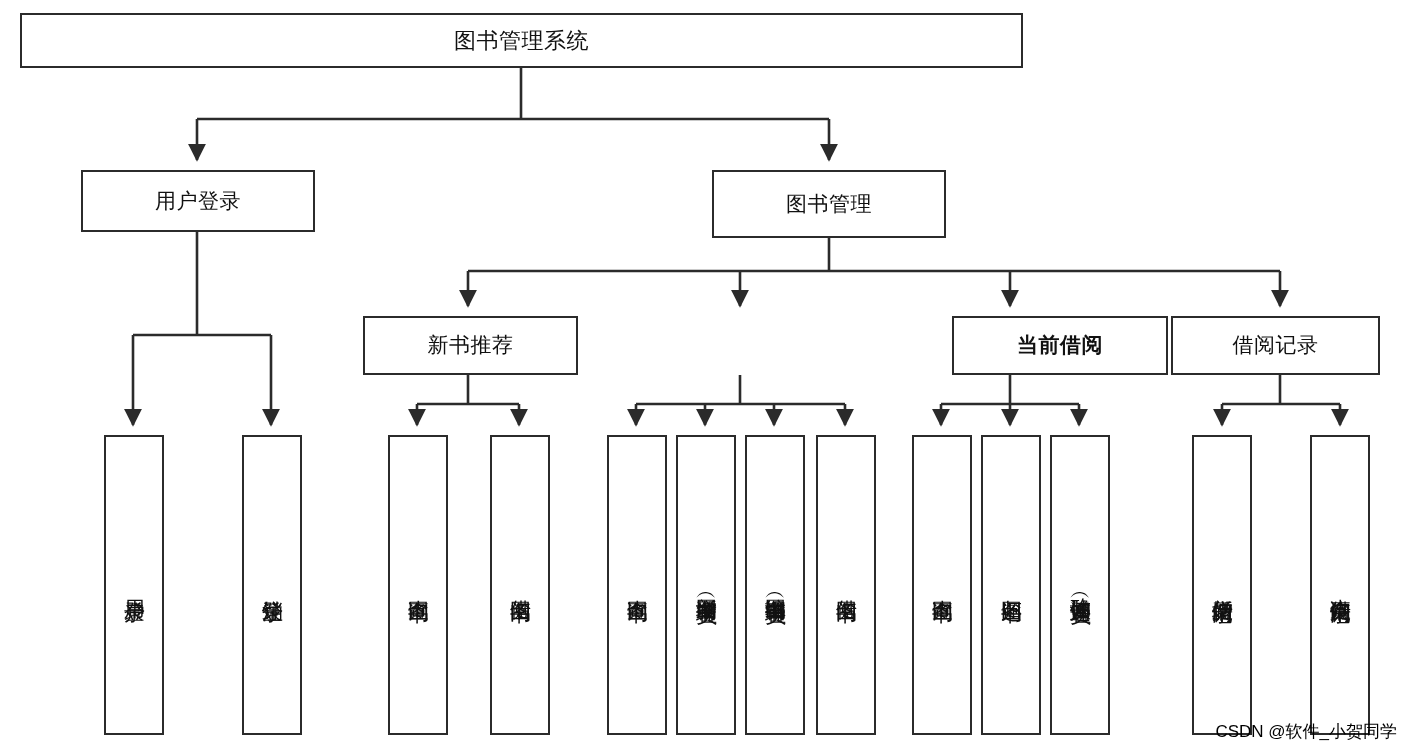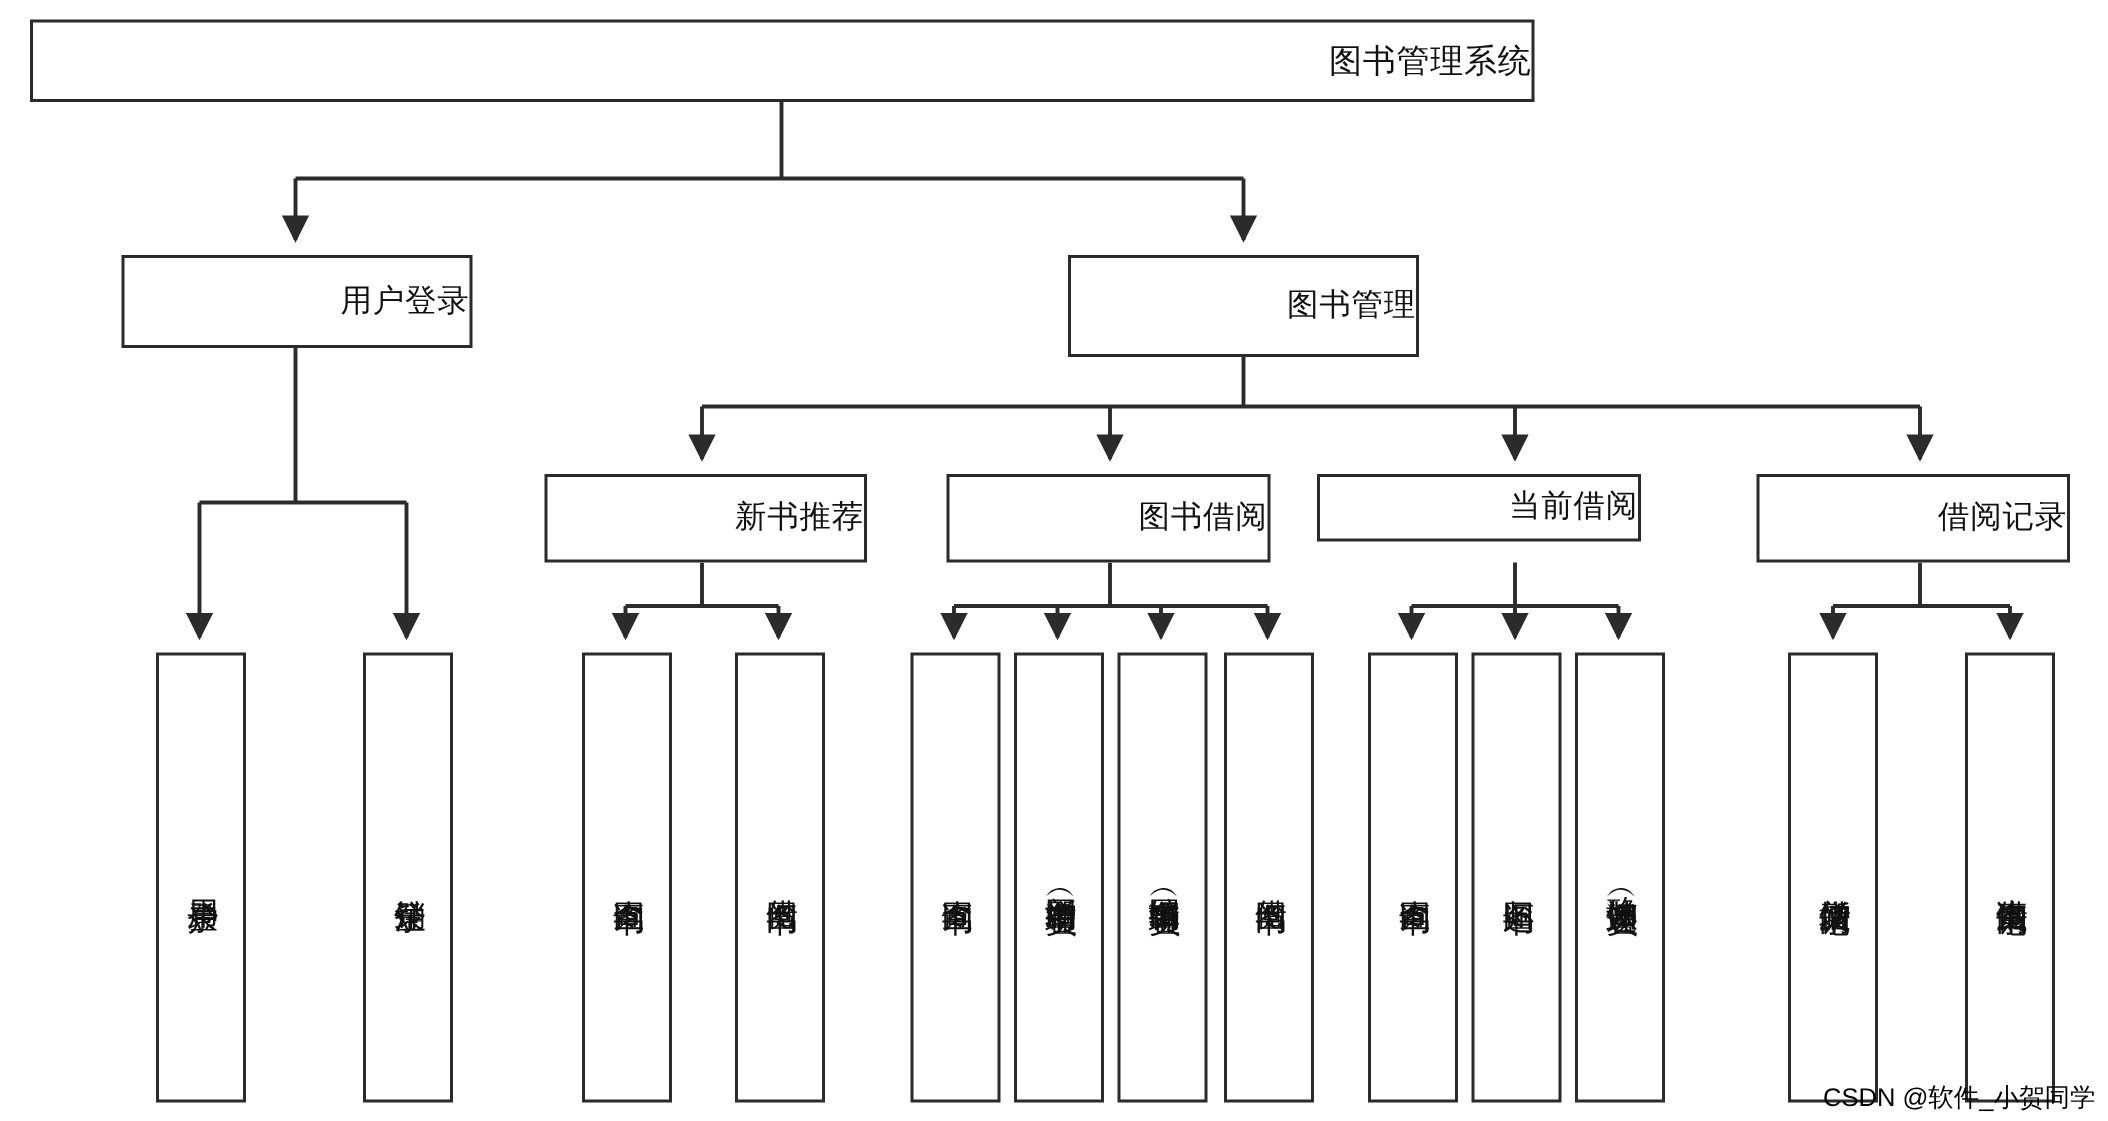--- a/index.html
+++ b/index.html
@@ -21,21 +21,21 @@
     width:1405px;height:747px;
     pointer-events:none;
   }
   .node{
     position:absolute;
     background:#ffffff;
     border:2px solid #2b2b2b;
     box-sizing:border-box;
     display:flex;
     align-items:center;
-    justify-content:flex-end;
+    justify-content:center;
     z-index:2;
   }
   .node-label{
     font-size:21px;
     line-height:1.15;
     color:#111111;
     letter-spacing:0.5px;
     white-space:nowrap;
   }
   .node.root .node-label{font-size:22px;}
@@ -126,24 +126,21 @@
   <div class="node l2" style="left:81px;top:170px;width:234px;height:62px;">
     <span class="node-label">用户登录</span>
   </div>
   <div class="node l2" style="left:712px;top:170px;width:234px;height:68px;">
     <span class="node-label">图书管理</span>
   </div>
 
   <div class="node l3" style="left:363px;top:316px;width:215px;height:59px;">
     <span class="node-label">新书推荐</span>
   </div>
-  <div class="node l3" style="left:631px;top:316px;width:216px;height:59px;">
-    <span class="node-label">图书借阅</span>
-  </div>
-  <div class="node l3" style="left:878px;top:316px;width:216px;height:45px;">
+  <div class="node l3" style="left:952px;top:316px;width:216px;height:59px;font-weight:bold;">
     <span class="node-label">当前借阅</span>
   </div>
   <div class="node l3" style="left:1171px;top:316px;width:209px;height:59px;">
     <span class="node-label">借阅记录</span>
   </div>
 
   <div class="node leaf" style="left:104px;top:435px;width:60px;height:300px;">
     <span class="node-label">用户登录</span>
   </div>
   <div class="node leaf" style="left:242px;top:435px;width:60px;height:300px;">

